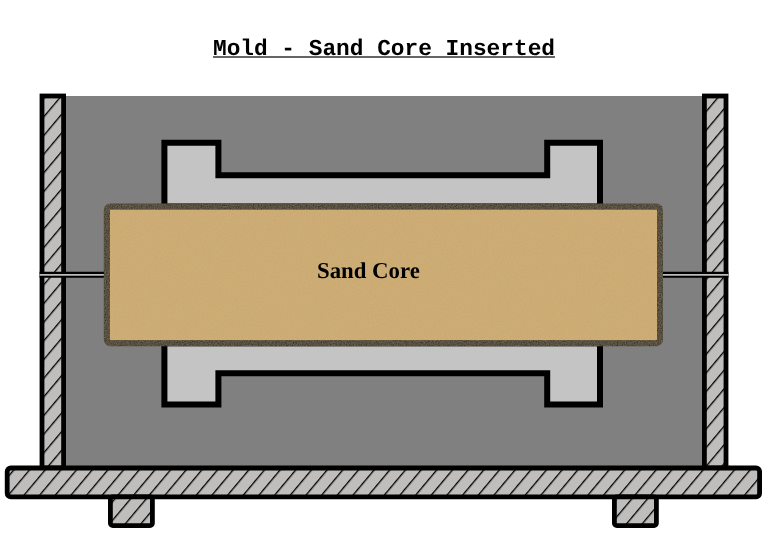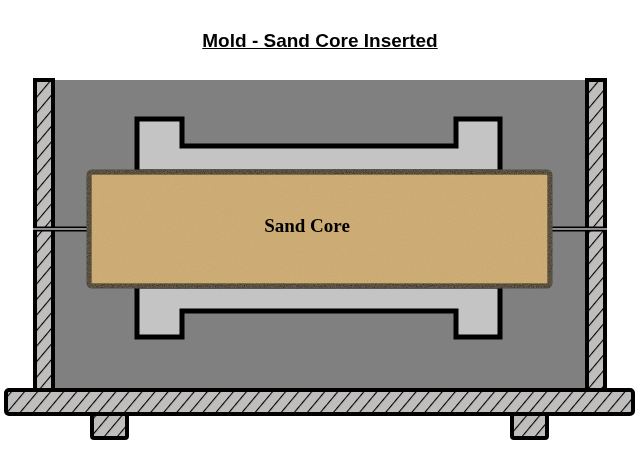--- a/index.html
+++ b/index.html
@@ -1,19 +1,19 @@
 <!DOCTYPE html>
 <html><head>
   <meta charset="utf-8">
   <style>
     html, body { margin: 0; padding: 0; background: #ffffff; }
     body { width: 640px; height: 456px; position: relative; overflow: hidden; }
     .title {
       position: absolute; left: 0; top: 30px; width: 640px; text-align: center;
-      font-family: Liberation Sans, sans-serif; font-weight: bold; font-size: 19px;
+      font-family: Liberation Mono, monospace; font-weight: bold; font-size: 19px;
       text-decoration: underline; color: #000;
     }
     svg { position: absolute; left: 0; top: 0; }
     .core-label {
       font-family: "Liberation Serif", serif; font-weight: bold; font-size: 19px; fill: #000;
     }
   </style>
 </head>
 <body>
 

